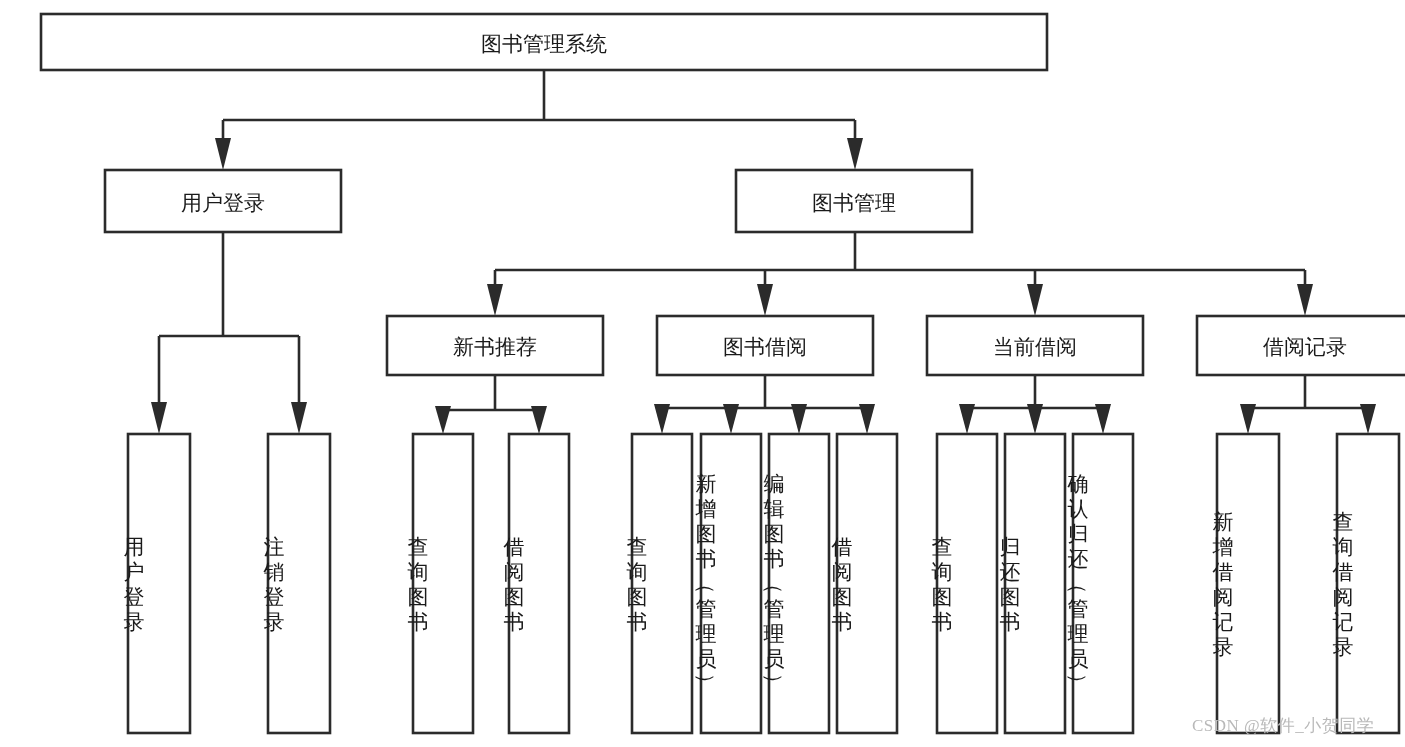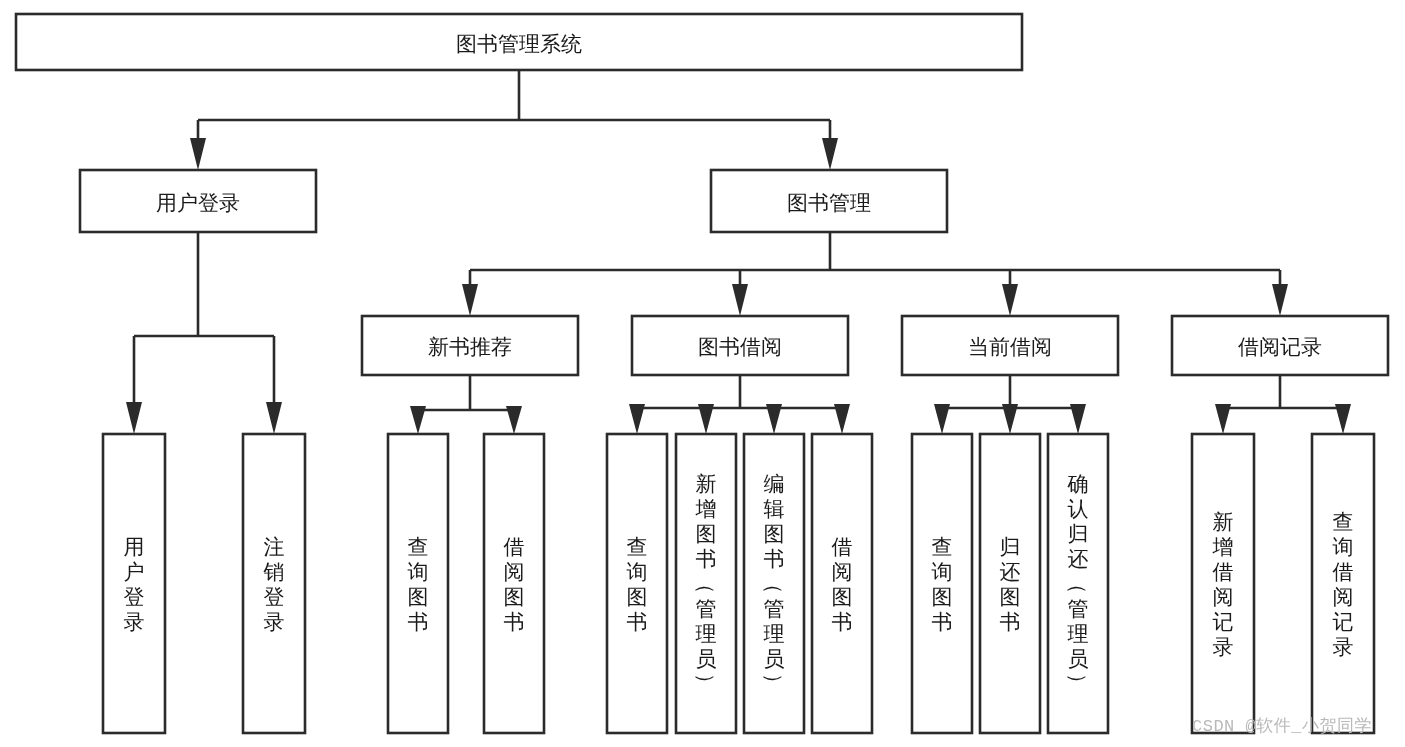--- a/index.html
+++ b/index.html
@@ -13,20 +13,21 @@
     font-family: "Liberation Sans", "DejaVu Sans", sans-serif;
     overflow: hidden;
     position: relative;
   }
   #diagram-root {
     position: absolute;
     left: 0;
     top: 0;
     width: 1229px;
     height: 747px;
+    padding-left: 25px;
   }
   svg.flow {
     display: block;
     width: 1405px;
     height: 747px;
   }
   .node-rect {
     fill: #ffffff;
     stroke: #2b2b2b;
     stroke-width: 2.6;
@@ -64,21 +65,21 @@
     text-align: center;
   }
   .vert-char.rot {
     display: inline-block;
     transform: rotate(90deg);
   }
   .watermark {
     position: absolute;
     left: 1192px;
     top: 714px;
-    font-family: Liberation Mono, monospace;
+    font-family: Liberation Serif, serif;
     font-size: 17px;
     color: #b9b9b9;
     white-space: nowrap;
     letter-spacing: 0.5px;
   }
 </style>
 </head>
 <body>
 
 <div id="diagram-root">

